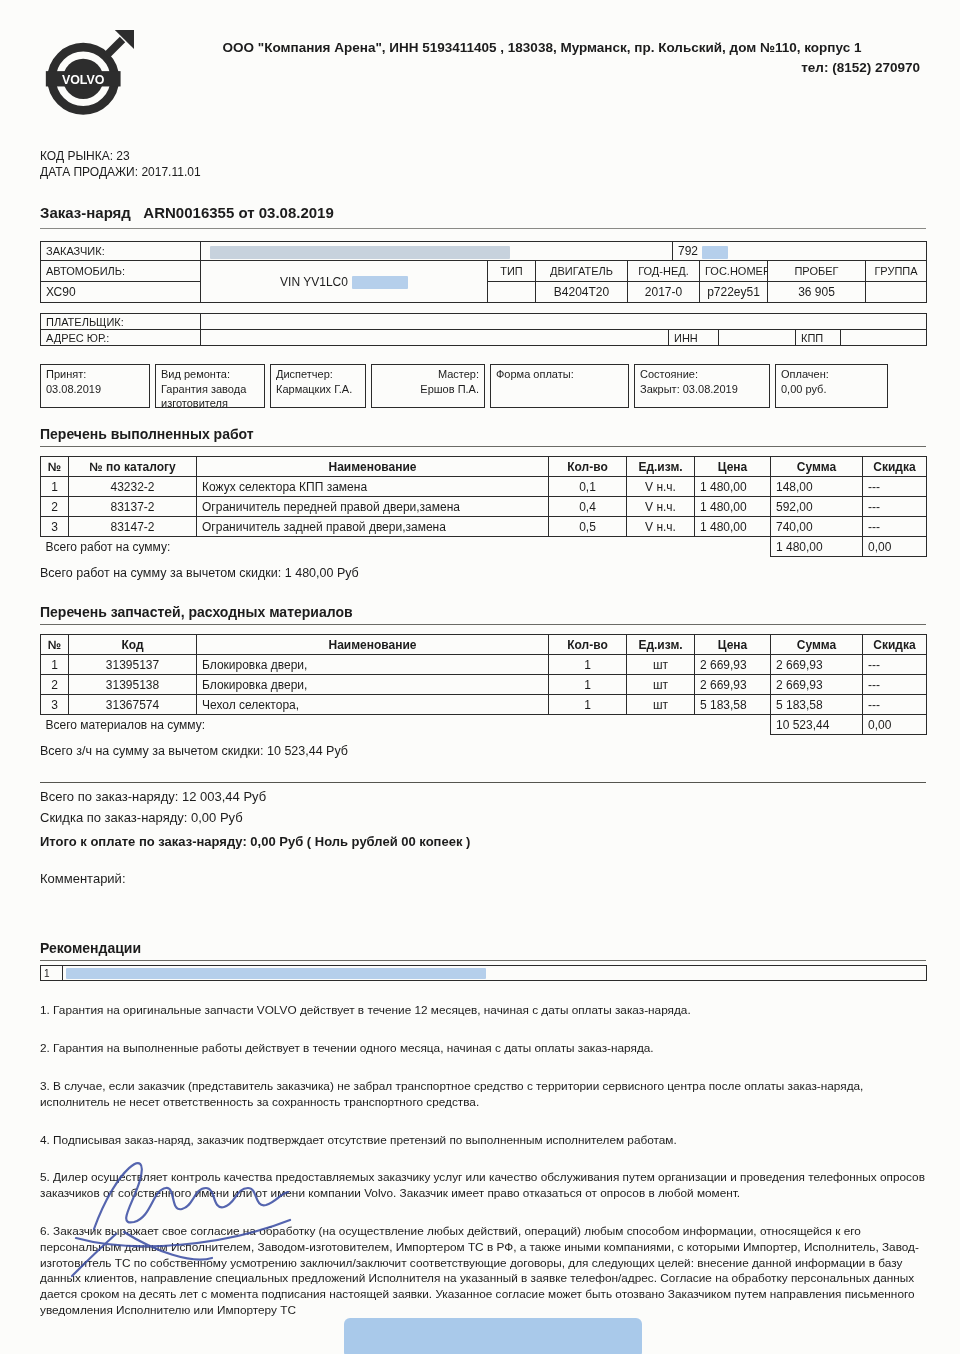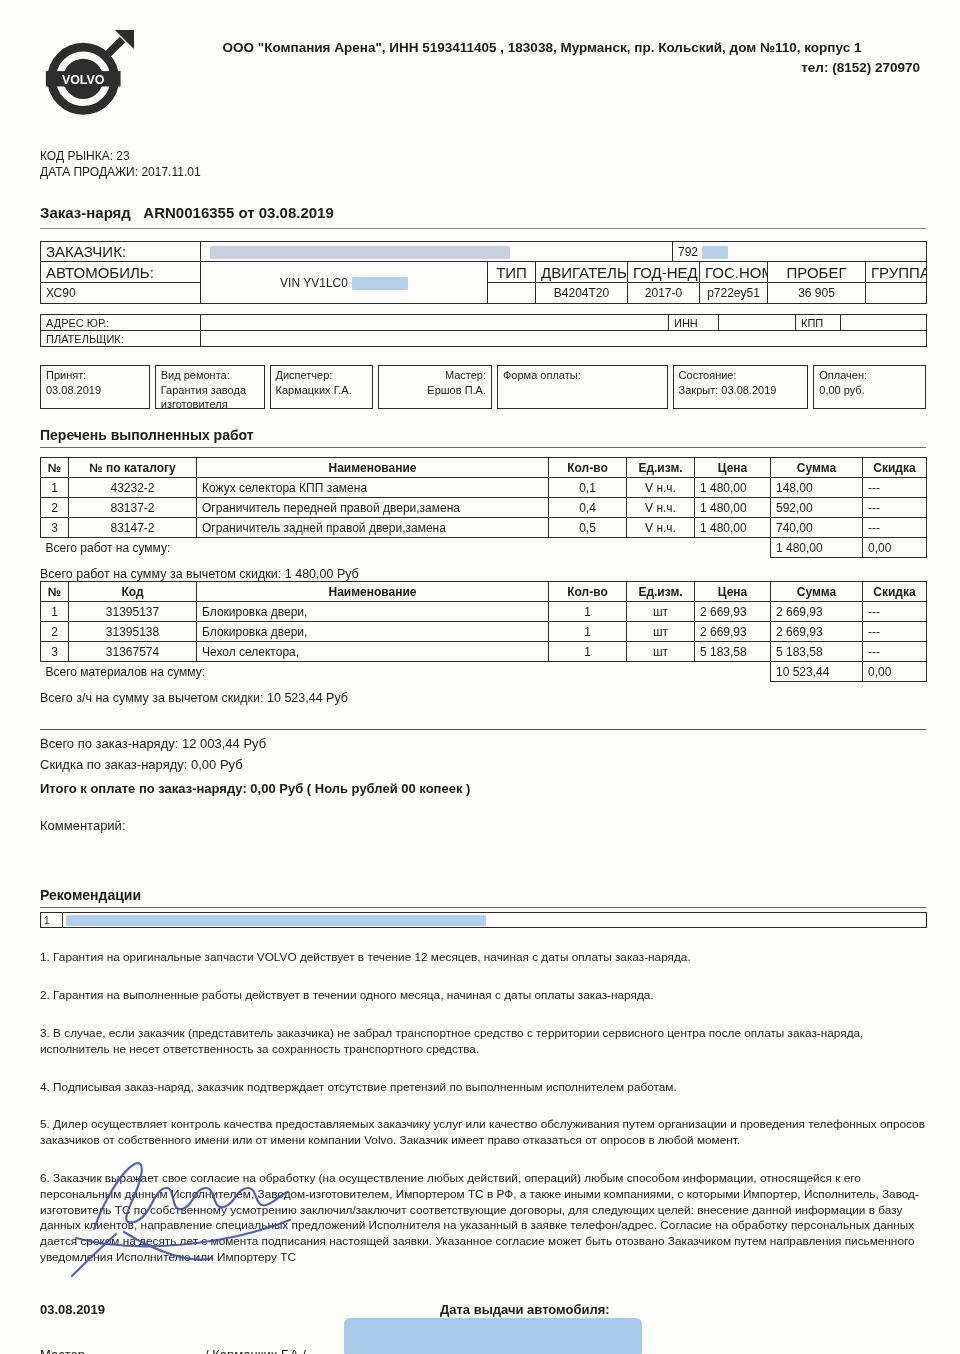--- a/index.html
+++ b/index.html
@@ -17,21 +17,21 @@
   .hdr-line1 { text-align:center; }
   .hdr-line2 { text-align:right; padding-right:6px; }
   
   .meta { margin-top:24px; font-size:12px; line-height:1.35; }
   
   .title { margin-top:24px; font-size:15px; font-weight:bold; white-space:pre-wrap;
            padding-bottom:7px; border-bottom:1px solid #8a8a86; width:886px; }
   
   table { border-collapse:collapse; table-layout:fixed; width:886px; font-size:12px; }
   td, th { border:1px solid #2b2b2b; padding:1px 5px; overflow:hidden; white-space:nowrap; }
-  .lbl { font-size:15px; }
+  .lbl { font-size:11px; }
   .c { text-align:center; }
   .r { text-align:left; }
   .nb { border:none !important; background:transparent; }
   .cust td { height:19px; }
   .veh td { height:21px; }
   .slim td { height:16px; font-size:11px; }
   .hdr-cell { font-weight:bold; text-align:center; font-size:12px; }
   
   .redact { display:inline-block; background:#b5cfeb; height:13px; vertical-align:middle;
             border-radius:1px; margin-left:4px; }
@@ -147,52 +147,52 @@
     <colgroup>
         <col style="width:160px">
         <col style="width:468px">
         <col style="width:50px">
         <col style="width:77px">
         <col style="width:45px">
         <col style="width:86px">
       </colgroup>
     <tbody>
         <tr>
-      <td class="lbl">АДРЕС ЮР.:</td>
-      <td></td>
-      <td class="lbl">ИНН</td>
-      <td></td>
-      <td class="lbl">КПП</td>
-      <td></td>
-    </tr>
-    <tr>
       <td class="lbl">ПЛАТЕЛЬЩИК:</td>
       <td colspan="5"></td>
+    </tr>
+    <tr>
+      <td class="lbl">АДРЕС ЮР.:</td>
+      <td></td>
+      <td class="lbl">ИНН</td>
+      <td></td>
+      <td class="lbl">КПП</td>
+      <td></td>
     </tr>
   </tbody>
     </table>
 
   <div class="status-row">
     <div class="sbox" style="width:110px;">
       <div>Принят:</div>
       <div>03.08.2019</div>
     </div>
     <div class="sbox" style="width:110px;">
       <div>Вид ремонта:</div>
       <div>Гарантия завода изготовителя</div>
     </div>
-    <div class="sbox" style="width:104px;">
+    <div class="sbox" style="width:96px;">
       <div>Диспетчер:</div>
       <div>Кармацких Г.А.</div>
     </div>
     <div class="sbox" style="width:114px;text-align:right;">
       <div>Мастер:</div>
       <div>Ершов П.А.</div>
     </div>
-    <div class="sbox" style="width:171px;">
+    <div class="sbox" style="width:139px;">
       <div>Форма оплаты:</div>
     </div>
     <div class="sbox" style="width:136px;">
       <div>Состояние:</div>
       <div>Закрыт: 03.08.2019</div>
     </div>
     <div class="sbox" style="width:113px;">
       <div>Оплачен:</div>
       <div>0,00 руб.</div>
     </div>
@@ -253,20 +253,21 @@
     </tr>
     <tr>
       <td colspan="6" class="nb r">Всего работ на сумму:</td>
       <td class="r">1 480,00</td>
       <td class="r">0,00</td>
     </tr>
   </tbody>
     </table>
   <div class="net-line">Всего работ на сумму за вычетом скидки: 1 480,00 Руб</div>
 
+  <div class="sec-h" style="margin-top:24px;">Перечень запчастей, расходных материалов</div>
   <table class="work-tbl">
     <colgroup>
         <col style="width:28px">
         <col style="width:128px">
         <col style="width:352px">
         <col style="width:78px">
         <col style="width:68px">
         <col style="width:76px">
         <col style="width:92px">
         <col style="width:64px">

